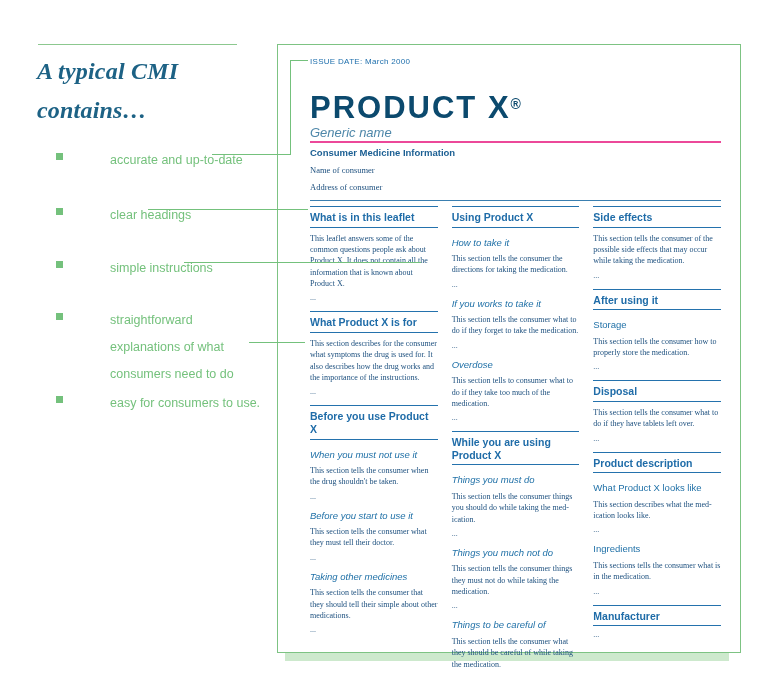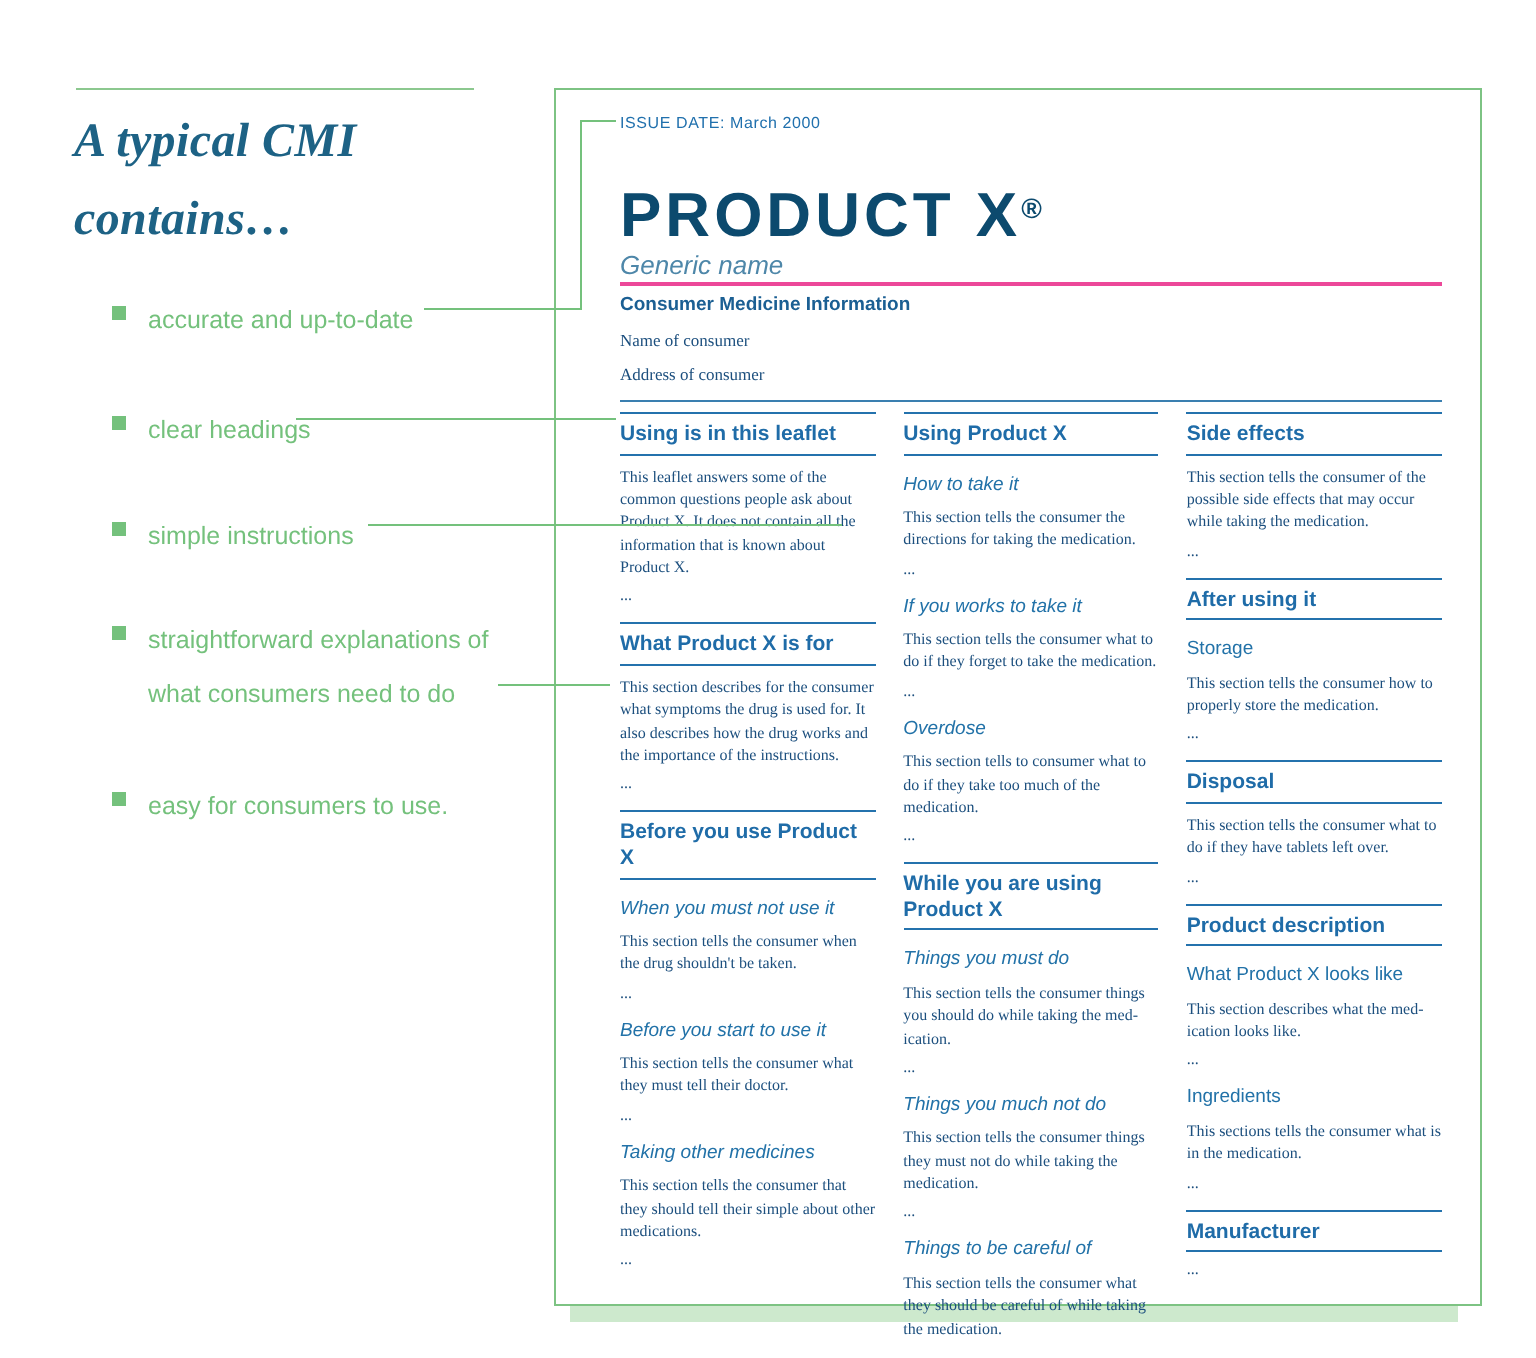--- a/index.html
+++ b/index.html
@@ -9,21 +9,21 @@
   }
 
   
   .sidebar-rule { position:absolute; left:38px; top:44px; width:199px; height:1px; background:#8cc88f; }
   .sidebar-title {
     position:absolute; left:37px; top:52px; width:230px;
     font-family:"Liberation Serif", serif; font-style:italic; font-weight:bold;
     font-size:24px; line-height:1.62; color:#1d6285; letter-spacing:0.2px;
   }
   .bullet-list { position:absolute; left:56px; top:0; width:215px; margin:0; padding:0; list-style:none; }
-  .bullet-item { position:absolute; display:flex; align-items:flex-start; width:205px; }
+  .bullet-item { position:absolute; display:flex; align-items:flex-start; width:205px;gap:36px; }
   .bullet-item:nth-child(1){ top:147px; }
   .bullet-item:nth-child(2){ top:202px; }
   .bullet-item:nth-child(3){ top:255px; }
   .bullet-item:nth-child(4){ top:307px; width:198px; }
   .bullet-item:nth-child(5){ top:390px; }
   .bullet-sq { flex:0 0 7px; width:7px; height:7px; background:#74c17c; margin:6px 11px 0 0; }
   .bullet-txt { color:#74c17c; font-size:12.5px; line-height:2.16; }
 
   
   .lead { position:absolute; background:#74c17c; z-index:5; }
@@ -113,21 +113,21 @@
     <div class="issue-date">ISSUE DATE: March 2000</div>
     <div class="product-title">
       <span>PRODUCT X</span><span class="reg">®</span>
     </div>
     <div class="generic-name">Generic name</div>
     <div class="cmi-label">Consumer Medicine Information</div>
     <div class="consumer-line">Name of consumer</div>
     <div class="consumer-line addr">Address of consumer</div>
     <div class="columns" id="columns">
         <div class="col">
-          <div class="blk-h">Using is in this leaflet</div>
+          <div class="blk-h">What is in this leaflet</div>
           <div class="blk-p">This leaflet answers some of the common questions people ask about Product X.  It does not contain all the information that is known about Product X.</div>
           <div class="blk-e">...</div>
           <div class="blk-h">What Product X is for</div>
           <div class="blk-p">This section describes for the consumer what symptoms the drug is used for.  It also describes how the drug works and the importance of the instructions.</div>
           <div class="blk-e">...</div>
           <div class="blk-h">Before you use Product X</div>
           <div class="blk-s">When you must not use it</div>
           <div class="blk-p">This section tells the consumer when the drug shouldn't be taken.</div>
           <div class="blk-e">...</div>
           <div class="blk-s">Before you start to use it</div>

